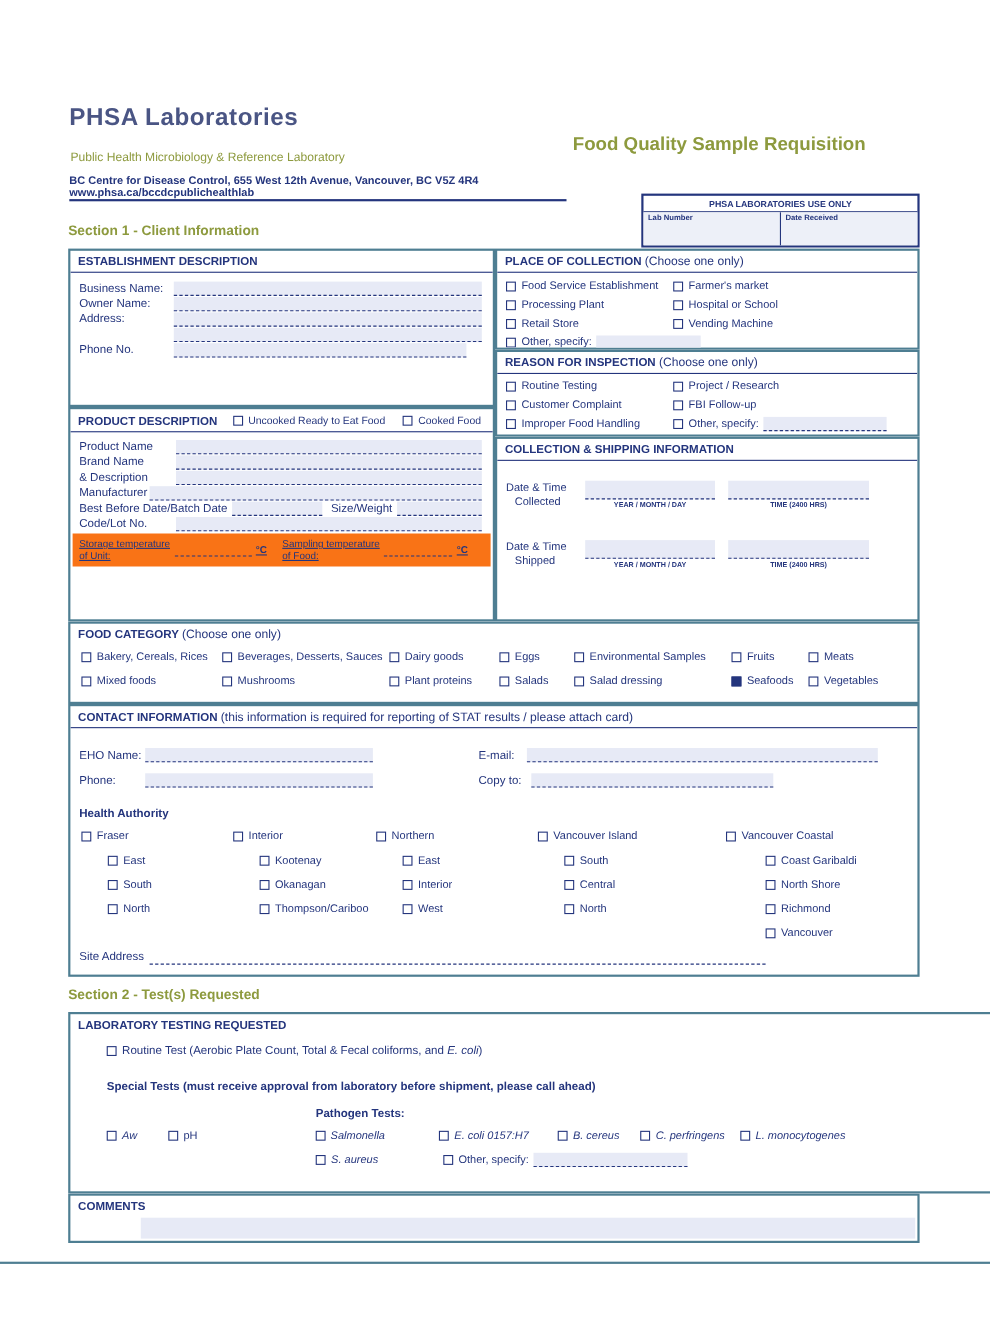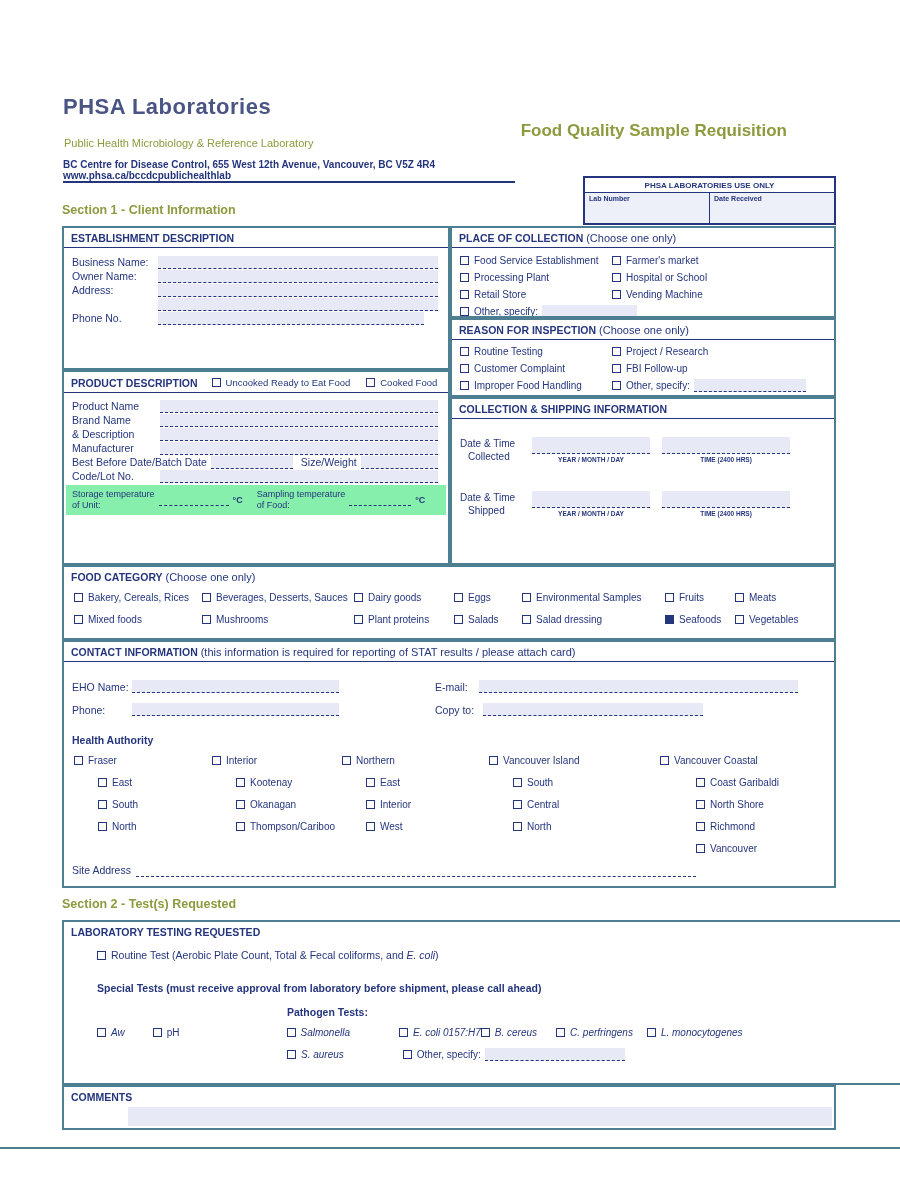--- a/index.html
+++ b/index.html
@@ -35,21 +35,21 @@
   .fl.fixed{flex:none;}
   .fl.plain{background:transparent;}
 
   .cbrow{display:flex;align-items:center;font-size:10px;line-height:13px;white-space:nowrap;}
   .cb{width:9px;height:9px;border:1px solid #24357d;background:#fff;flex:none;margin-right:5px;}
   .cb.checked{background:#24357d;}
 
   .grid2{display:grid;grid-template-columns:152px auto;row-gap:4px;padding:6px 8px 0;}
   .span2{grid-column:1/3;}
 
-  .temp-row{display:flex;align-items:center;background:#86efac;margin:2px 2px 0;padding:4px 6px;}
+  .temp-row{display:flex;align-items:center;background:#f97316;margin:2px 2px 0;padding:4px 6px;text-decoration:underline;}
   .temp-label{font-size:9px;line-height:1.2;flex:none;}
   .tfl{width:70px;border-bottom:1px dashed #24357d;height:12px;margin:0 4px;flex:none;}
   .degc{font-size:9px;font-weight:bold;}
 
   .ship{display:flex;margin-left:8px;}
   .ship-label{width:72px;font-size:10px;line-height:1.3;flex:none;}
   .ship-col{margin-right:12px;}
   .sf{width:118px;height:17px;background:#e7eaf6;border-bottom:1px dashed #24357d;}
   .sf2{width:128px;height:17px;background:#e7eaf6;border-bottom:1px dashed #24357d;}
   .cap{font-size:6.5px;font-weight:bold;margin-top:2px;text-align:center;}
@@ -138,21 +138,21 @@
       </div>
       <div class="frow">
         <span class="flabel" style="width:88px;">Brand Name</span>
         <span class="fl"></span>
       </div>
       <div class="frow">
         <span class="flabel" style="width:88px;">&amp; Description</span>
         <span class="fl"></span>
       </div>
       <div class="frow">
-        <span class="flabel" style="width:88px;">Manufacturer</span>
+        <span class="flabel" style="width:64px;">Manufacturer</span>
         <span class="fl"></span>
       </div>
       <div class="frow">
         <span class="flabel" style="margin-right:4px;">Best Before Date/Batch  Date</span>
         <span class="fl fixed" style="width:82px;"></span>
         <span class="flabel" style="margin:0 4px 0 8px;">Size/Weight</span>
         <span class="fl"></span>
       </div>
       <div class="frow">
         <span class="flabel" style="width:88px;">Code/Lot No.</span>
@@ -496,21 +496,21 @@
           <span>pH</span>
         </span>
       <span class="cbrow" style="margin-left:107px;">
           <span class="cb"></span>
           <em class="it">Salmonella</em>
         </span>
       <span class="cbrow" style="margin-left:49px;">
           <span class="cb"></span>
           <em class="it">E. coli 0157:H7</em>
         </span>
-      <span class="cbrow" style="">
+      <span class="cbrow" style="margin-left:26px;">
           <span class="cb"></span>
           <em class="it">B. cereus</em>
         </span>
       <span class="cbrow" style="margin-left:19px;">
           <span class="cb"></span>
           <em class="it">C. perfringens</em>
         </span>
       <span class="cbrow" style="margin-left:14px;">
           <span class="cb"></span>
           <em class="it">L. monocytogenes</em>

